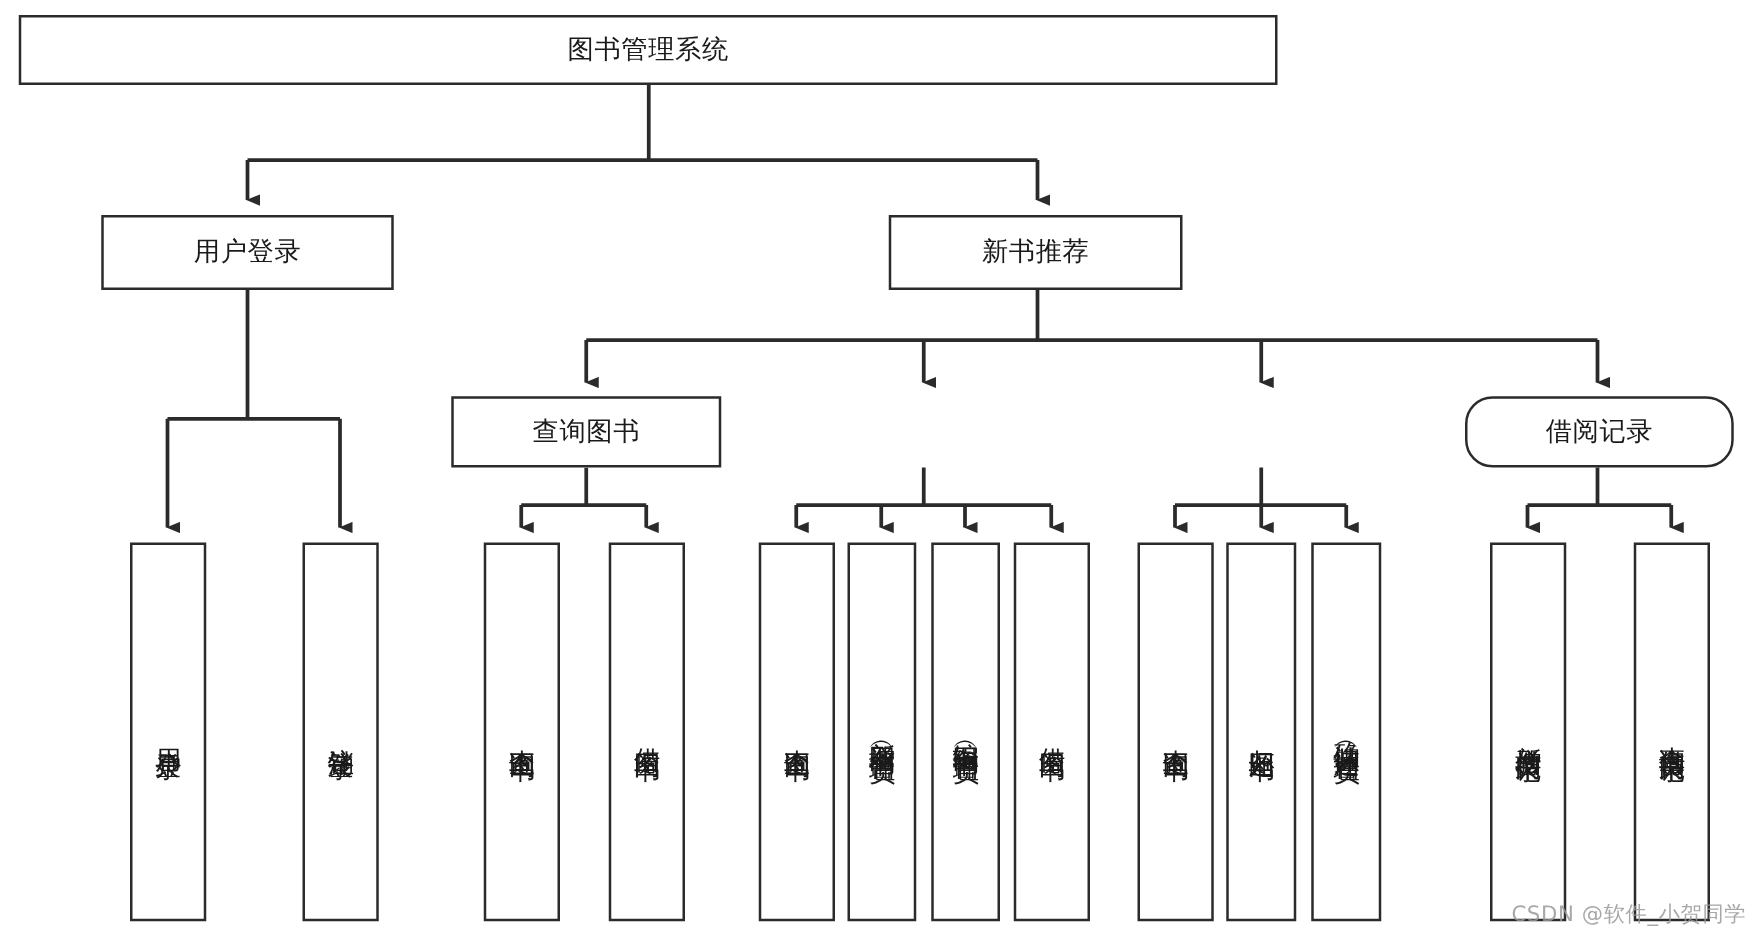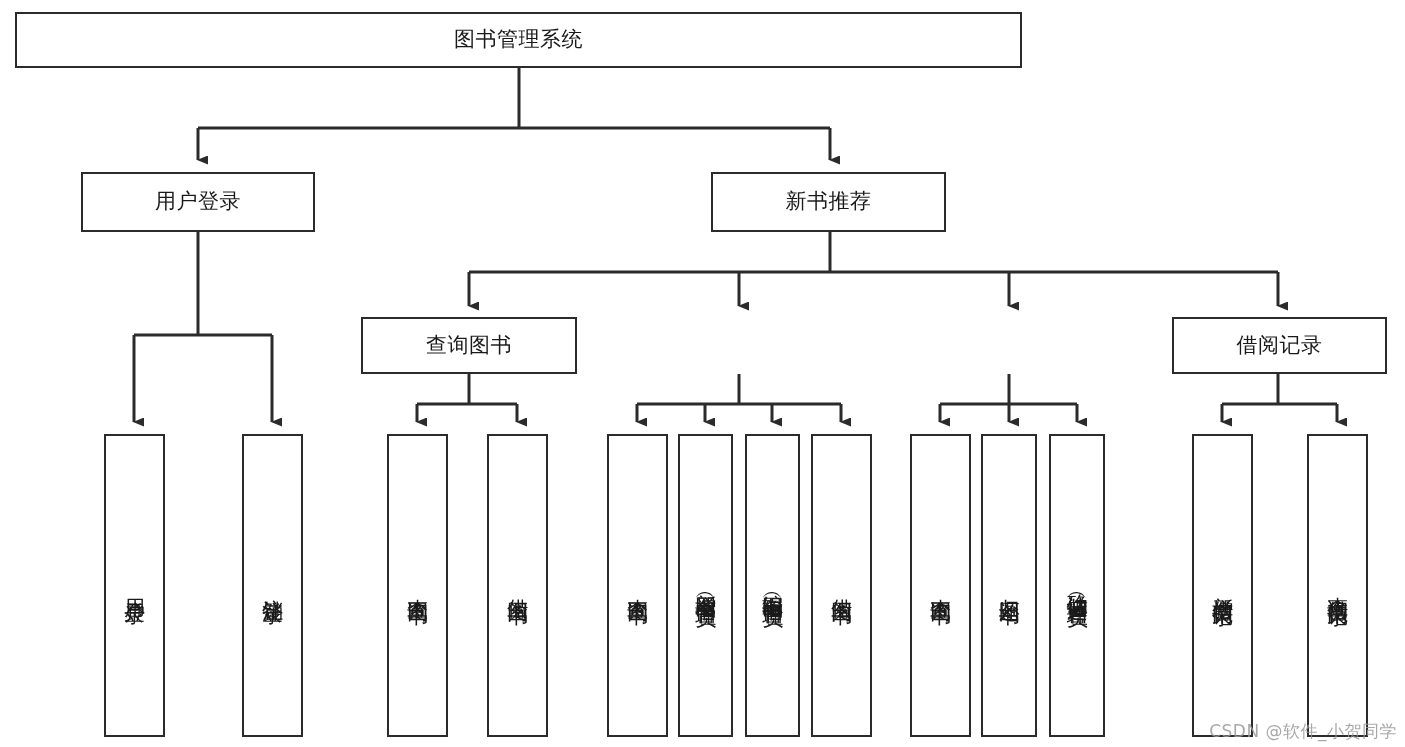--- a/index.html
+++ b/index.html
@@ -146,21 +146,21 @@
   <div class="node h-node" style="left:711px; top:172px; width:235px; height:60px;">
     <span class="h-label">新书推荐</span>
   </div>
 
   <div class="node h-node" style="left:361px; top:317px; width:216px; height:57px;">
     <span class="h-label">查询图书</span>
   </div>
 
 
 
-  <div class="node h-node" style="left:1172px; top:317px; width:215px; height:57px;">
+  <div class="node h-node" style="left:1172px; top:317px; width:215px; height:57px;border-radius:22px;">
     <span class="h-label">借阅记录</span>
   </div>
 
   <div class="node v-node" style="left:104px; top:434px; width:61px; height:303px;">
     <span class="v-label">用户登录</span>
   </div>
 
   <div class="node v-node" style="left:242px; top:434px; width:61px; height:303px;">
     <span class="v-label">注销登录</span>
   </div>

